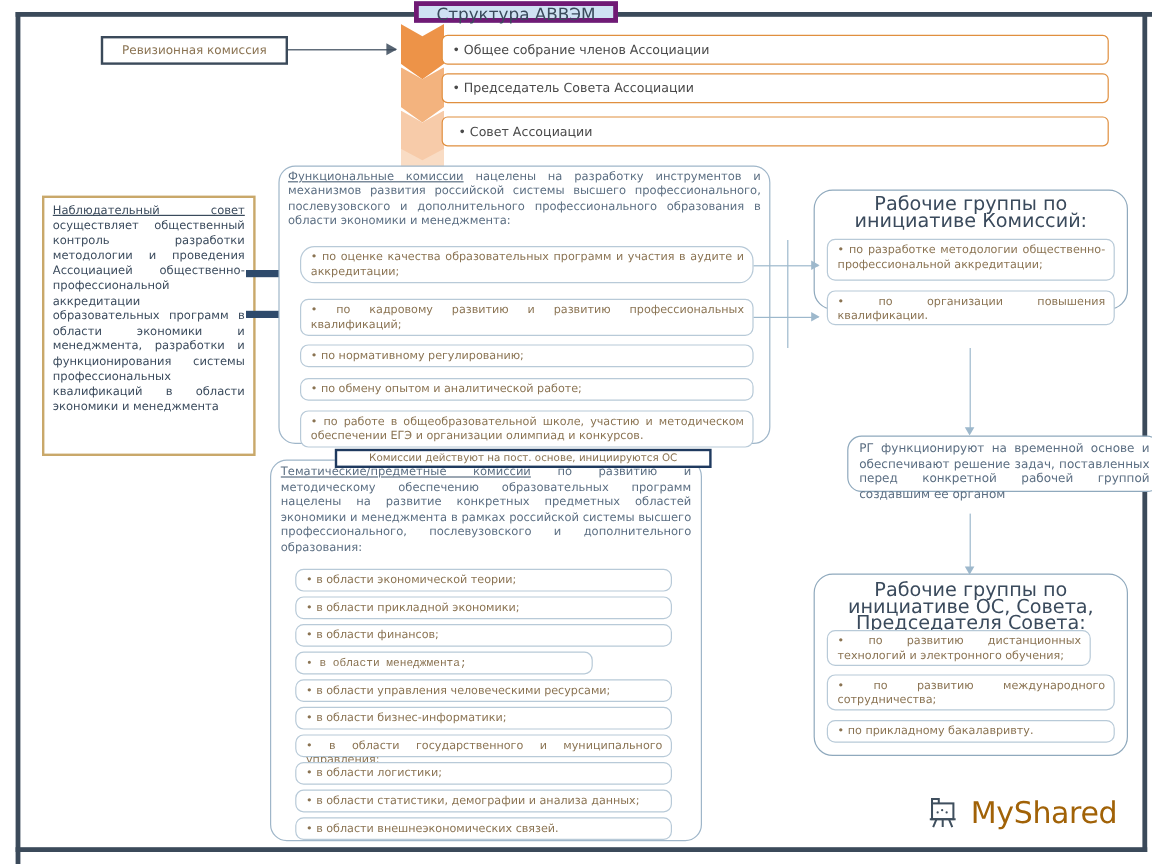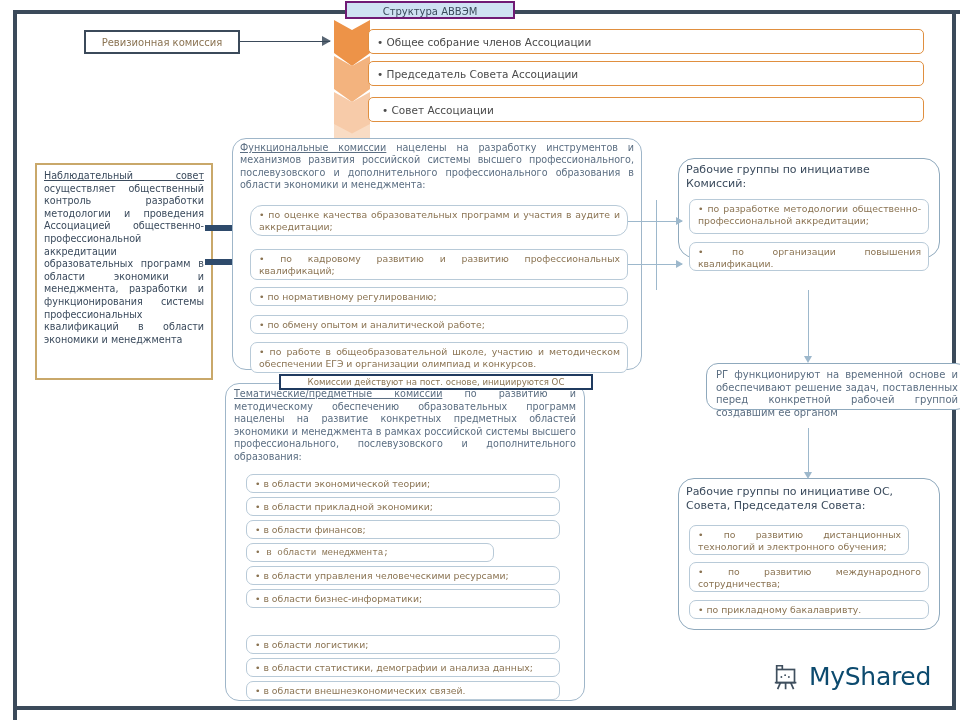--- a/index.html
+++ b/index.html
@@ -43,23 +43,23 @@
     width: 943px; height: 4px;
     background: #3b4a5a;
   }
 
   
   .title-box {
     position: absolute;
     left: 345px; top: 1px;
     width: 170px; height: 18px;
     background: #cfe2f3;
-    border: 2px solid #701a75;
+    border: 4px solid #701a75;
     color: #3a4a5c;
-    font-size: 10px;
+    font-size: 14px;
     line-height: 17px;
     text-align: center;
     box-sizing: border-box;
   }
 
   
   .chev {
     position: absolute;
     left: 334px;
     width: 36px;
@@ -229,22 +229,23 @@
   .rg-container {
     position: absolute;
     border: 1px solid #8fa9bd;
     border-radius: 16px;
     background: #ffffff;
     box-sizing: border-box;
   }
   .rg-title {
     position: absolute;
     color: #3a4a5c;
-    font-size: 11px;
+    font-size: 16px;
     line-height: 13.5px;
+    text-align: center;
   }
   .rg-note {
     position: absolute;
     left: 706px; top: 363px;
     width: 262px; height: 47px;
     border: 1px solid #8fa9bd;
     border-radius: 12px;
     background: #ffffff;
     box-sizing: border-box;
     padding: 5px 9px;
@@ -269,23 +270,23 @@
     border-top: 7px solid #9db8cc;
     border-left: 4px solid transparent;
     border-right: 4px solid transparent;
   }
 
   
   .wm {
     position: absolute;
     left: 772px; top: 662px;
     display: flex;
-    align-items: flex-start;
+    align-items: center;
     gap: 7px;
-    color: #0c4a6e;
+    color: #a16207;
     font-size: 25px;
     letter-spacing: -.3px;
   }
   .wm-icon { width: 30px; height: 30px; }
 </style>
 </head>
 <body>
 
 <div id="slide">
 
@@ -335,20 +336,21 @@
   <div class="tc-head">
     <span class="lead">Тематические/предметные комиссии</span><span> по развитию и методическому обеспечению образовательных программ нацелены на развитие конкретных предметных областей экономики и менеджмента в рамках российской системы высшего профессионального, послевузовского и дополнительного образования:</span>
   </div>
 
   <div class="pill" style="left:246px; top:474px; width:314px; height:19px;">• в области экономической теории;</div>
   <div class="pill" style="left:246px; top:497px; width:314px; height:19px;">• в области прикладной экономики;</div>
   <div class="pill" style="left:246px; top:520px; width:314px; height:19px;">• в области финансов;</div>
   <div class="pill" style="left:246px; top:543px; width:248px; height:19px;font-family:Liberation Mono, monospace;">• в области менеджмента;</div>
   <div class="pill" style="left:246px; top:566px; width:314px; height:19px;">• в области управления человеческими ресурсами;</div>
   <div class="pill" style="left:246px; top:589px; width:314px; height:19px;">• в области бизнес-информатики;</div>
+  <div class="pill" style="left:246px; top:612px; width:314px; height:19px;">• в области государственного и муниципального управления;</div>
   <div class="pill" style="left:246px; top:635px; width:314px; height:19px;">•  в области логистики;</div>
   <div class="pill" style="left:246px; top:658px; width:314px; height:19px;">• в области статистики, демографии и анализа данных;</div>
   <div class="pill" style="left:246px; top:681px; width:314px; height:19px;">• в области внешнеэкономических связей.</div>
 
   <div class="rg-container" style="left:678px; top:158px; width:262px; height:100px;"></div>
   <div class="rg-title" style="left:686px; top:163px; width:246px;">Рабочие группы по инициативе Комиссий:</div>
   <div class="pill" style="left:689px; top:199px; width:240px; height:35px;">• по разработке методологии общественно-профессиональной аккредитации;</div>
   <div class="pill" style="left:689px; top:242px; width:240px; height:29px;">• по организации повышения квалификации.</div>
 
   <div class="rg-note">РГ функционируют на временной основе и обеспечивают решение задач, поставленных перед конкретной рабочей группой создавшим ее органом</div>

